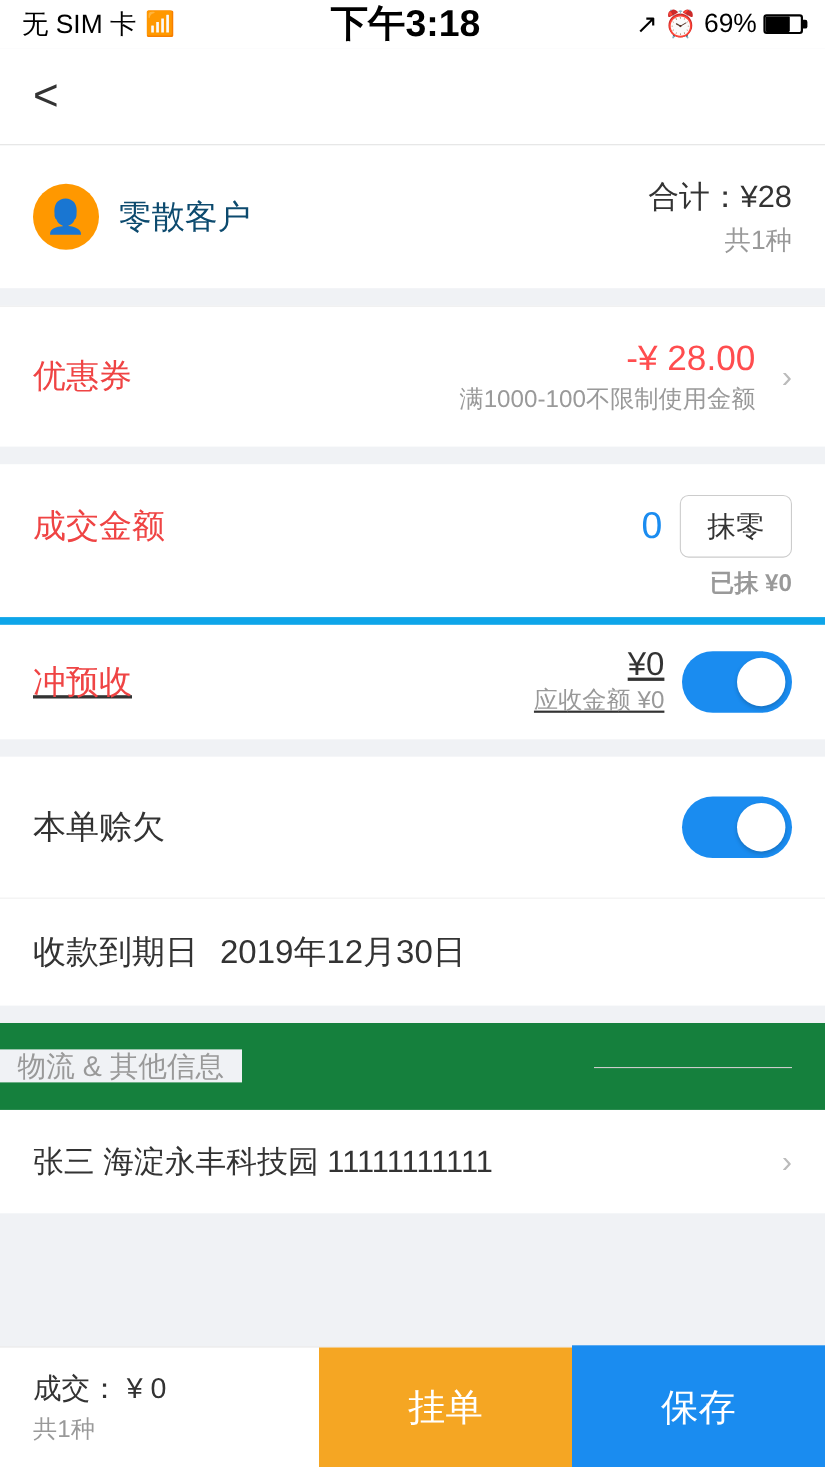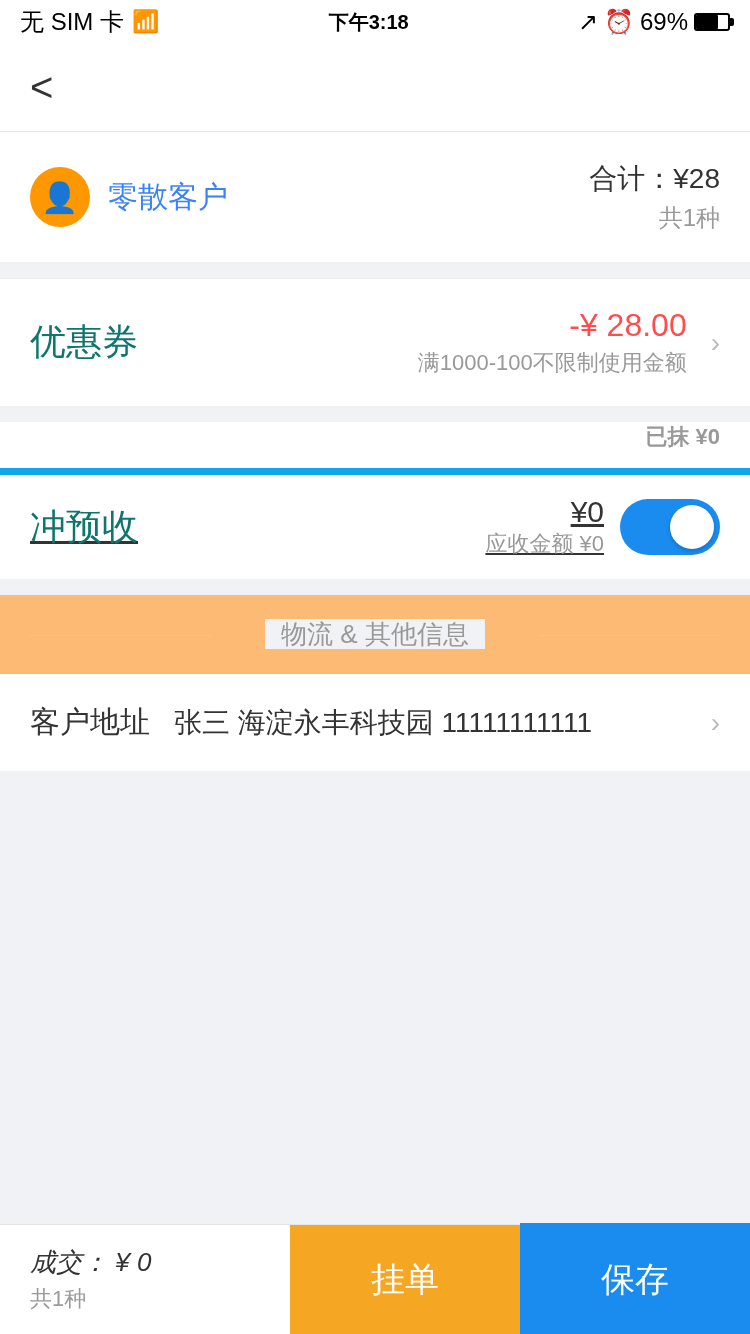--- a/index.html
+++ b/index.html
@@ -19,21 +19,21 @@
       height: 44px;
       background: #fff;
       display: flex;
       align-items: center;
       justify-content: space-between;
       padding: 0 20px;
       font-size: 24px;
       color: #000;
     }
     .status-left { display: flex; align-items: center; gap: 8px; }
-    .status-center { font-weight: 600; font-size: 20px; }
+    .status-center { font-weight: 600; font-size: 34px; }
     .status-right { display: flex; align-items: center; gap: 6px; font-size: 24px; }
 
     
     .nav-bar {
       height: 88px;
       background: #fff;
       display: flex;
       align-items: center;
       justify-content: center;
       border-bottom: 1px solid #e5e5e5;
@@ -83,21 +83,21 @@
       border-radius: 50%;
       background: #ff9800;
       display: flex;
       align-items: center;
       justify-content: center;
       color: #fff;
       font-size: 30px;
     }
     .customer-name {
       font-size: 30px;
-      color: #3b82f6;
+      color: #0c4a6e;
     }
     .customer-right {
       text-align: right;
     }
     .total-amount {
       font-size: 28px;
       color: #333;
     }
     .total-count {
       font-size: 24px;
@@ -109,22 +109,22 @@
     .row-item {
       display: flex;
       align-items: center;
       justify-content: space-between;
       padding: 28px 30px;
       background: #fff;
       border-top: 1px solid #f0f0f0;
       min-height: 88px;
     }
     .row-label {
-      font-size: 36px;
-      color: #0f766e;
+      font-size: 30px;
+      color: #ef4444;
     }
     .row-right {
       display: flex;
       align-items: center;
       gap: 16px;
     }
     .coupon-value {
       font-size: 32px;
       color: #ff4d4f;
       font-weight: 500;
@@ -249,22 +249,22 @@
       color: #333;
       flex-shrink: 0;
     }
     .due-date-value {
       font-size: 30px;
       color: #333;
     }
 
     
     .section-header {
-      background: #fdba74;
-      text-align: center;
+      background: #15803d;
+      text-align: left;
       padding: 22px 0;
       position: relative;
     }
     .section-header::before,
     .section-header::after {
       content: '';
       position: absolute;
       top: 50%;
       width: 180px;
       height: 1px;
@@ -313,21 +313,20 @@
       align-items: center;
       border-top: 1px solid #e5e5e5;
     }
     .bottom-info {
       flex: 1;
       padding: 0 30px;
     }
     .bottom-deal {
       font-size: 26px;
       color: #333;
-      font-style: italic;
     }
     .bottom-count {
       font-size: 22px;
       color: #999;
       margin-top: 4px;
     }
     .btn-hangsingle {
       width: 230px;
       height: 110px;
       background: #f5a623;
@@ -428,42 +427,58 @@
         <div class="row-right-col">
           <div class="coupon-value">-¥ 28.00</div>
           <div class="coupon-desc">满1000-100不限制使用金额</div>
         </div>
         <span class="chevron">›</span>
       </div>
     </div>
   </div>
 
   <div class="amount-section">
+    <div class="amount-row">
+      <span class="row-label">成交金额</span>
+      <div class="row-right">
+        <span class="amount-input-value">0</span>
+        <button class="round-btn">抹零</button>
+      </div>
+    </div>
     <div class="amount-sub">已抹  ¥0</div>
 
     <div class="prepay-row">
       <span class="row-label">冲预收</span>
       <div class="row-right">
         <div class="prepay-amounts">
           <div class="prepay-main">¥0</div>
           <div class="prepay-sub">应收金额 ¥0</div>
         </div>
         <div class="toggle-switch"></div>
       </div>
     </div>
   </div>
 
+  <div class="section">
+    <div class="debt-row">
+      <span class="debt-label">本单赊欠</span>
+      <div class="toggle-switch"></div>
+    </div>
+    <div class="due-date-row">
+      <span class="due-date-label">收款到期日</span>
+      <span class="due-date-value">2019年12月30日</span>
+    </div>
+  </div>
 
   <div class="section-header">
     <span class="section-header-text">物流 &amp; 其他信息</span>
   </div>
 
   <div class="section">
     <div class="address-row">
-      <span class="address-label">客户地址</span>
       <span class="address-value">张三 海淀永丰科技园 11111111111</span>
       <span class="chevron">›</span>
     </div>
   </div>
 
 </div>
 
 <div class="bottom-bar">
   <div class="bottom-info">
     <div class="bottom-deal">

